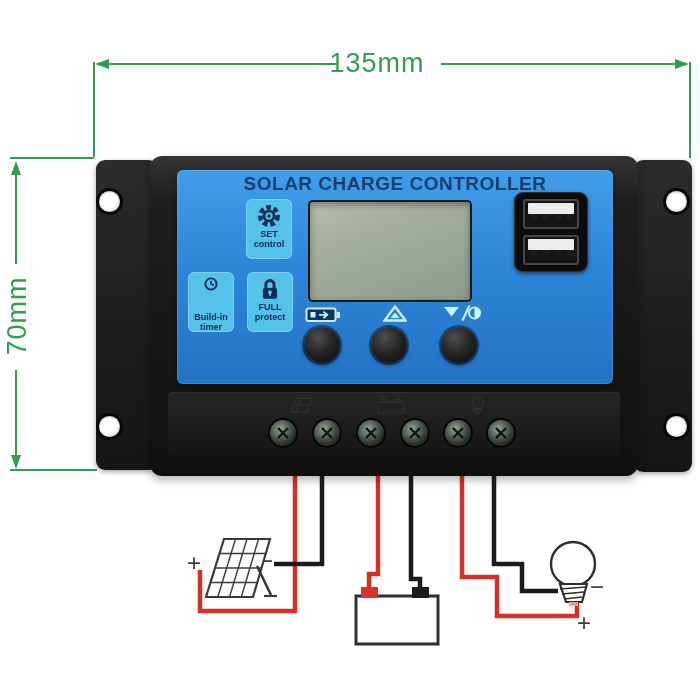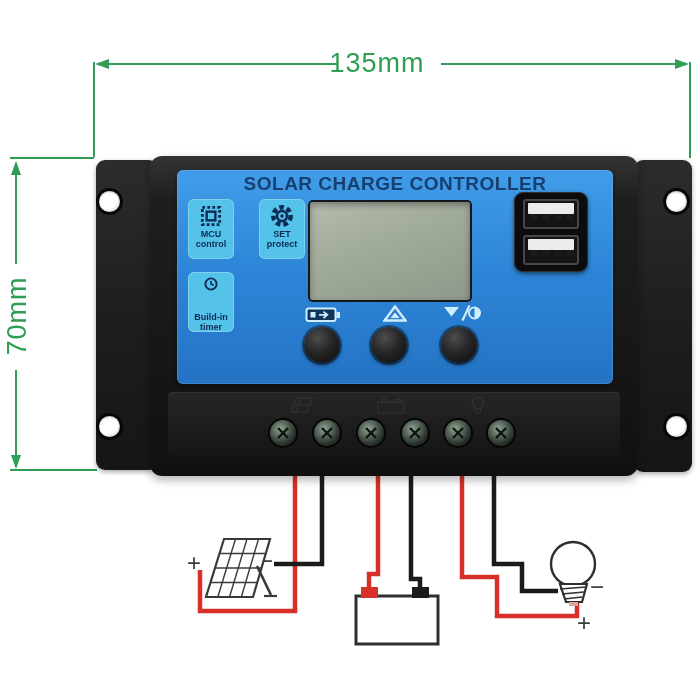--- a/index.html
+++ b/index.html
@@ -175,54 +175,56 @@
     <div class="hole" style="left:32px;top:31px;"></div>
     <div class="hole" style="left:32px;top:256px;"></div>
   </div>
 
   <div class="body" style="z-index:3;"></div>
 
   <div class="panel" style="z-index:4;"></div>
 
   <div class="title" style="z-index:5;">SOLAR CHARGE CONTROLLER</div>
 
-  <div class="tile" style="left:188px;top:199px;z-index:5;">
-    <svg width="26" height="26" viewBox="0 0 24 24">
-      <rect x="4" y="4" width="16" height="16" fill="none" stroke="#0c2c55" stroke-width="2.6" stroke-dasharray="2.6 2"></rect>
-      <rect x="8" y="8" width="8" height="8" fill="none" stroke="#0c2c55" stroke-width="2.2"></rect>
-    </svg>
-    <div class="tile-text">
-      <div>MCU</div>
-      <div>control</div>
-    </div>
-  </div>
-
-  <div class="tile" style="left:259px;top:199px;z-index:5;">
+
+  <div class="tile" style="left:246px;top:199px;z-index:5;">
     <svg width="26" height="26" viewBox="0 0 24 24">
       <circle cx="12" cy="12" r="8" fill="none" stroke="#0c2c55" stroke-width="4.2" stroke-dasharray="4.2 2.8"></circle>
       <circle cx="12" cy="12" r="4.6" fill="none" stroke="#0c2c55" stroke-width="2.4"></circle>
       <circle cx="12" cy="12" r="1.6" fill="#0c2c55"></circle>
     </svg>
     <div class="tile-text">
       <div>SET</div>
-      <div>protect</div>
+      <div>control</div>
     </div>
   </div>
 
   <div class="tile" style="left:188px;top:272px;z-index:5;gap:20px;">
     <svg width="26" height="26" viewBox="0 0 24 24">
       <circle cx="12" cy="12" r="8.4" fill="none" stroke="#0c2c55" stroke-width="2.8"></circle>
       <path d="M12,7 L12,12 L16.2,14" fill="none" stroke="#0c2c55" stroke-width="2.4"></path>
     </svg>
     <div class="tile-text">
       <div>Build-in</div>
       <div>timer</div>
     </div>
   </div>
 
+  <div class="tile" style="left:247px;top:272px;z-index:5;">
+    <svg width="26" height="26" viewBox="0 0 24 24">
+      <path d="M8.2,11 v-3 a3.8,3.8 0 0 1 7.6,0 v3" fill="none" stroke="#0c2c55" stroke-width="2.8"></path>
+      <rect x="5.5" y="11" width="13" height="10" rx="1.6" fill="#0c2c55"></rect>
+      <circle cx="12" cy="15" r="1.8" fill="#55c2e9"></circle>
+      <rect x="11.2" y="15.4" width="1.6" height="3.2" fill="#55c2e9"></rect>
+    </svg>
+    <div class="tile-text">
+      <div>FULL</div>
+      <div>protect</div>
+    </div>
+  </div>
 
   <div class="lcd" style="z-index:5;"></div>
 
   <svg class="abs" width="36" height="18" viewBox="0 0 36 18" style="left:305px;top:306px;z-index:5;">
     <rect x="1.5" y="2.5" width="29" height="12.5" rx="2" fill="#10345c" stroke="#cfeefd" stroke-width="2"></rect>
     <rect x="31.5" y="6" width="3.5" height="6" fill="#cfeefd"></rect>
     <rect x="5.5" y="6" width="5" height="5.5" fill="#cfeefd"></rect>
     <path d="M14,8.8 h8 m-3.5,-3.2 l3.8,3.2 l-3.8,3.2" fill="none" stroke="#cfeefd" stroke-width="1.8"></path>
   </svg>
   <svg class="abs" width="24" height="17" viewBox="0 0 24 17" style="left:383px;top:305px;z-index:5;">

